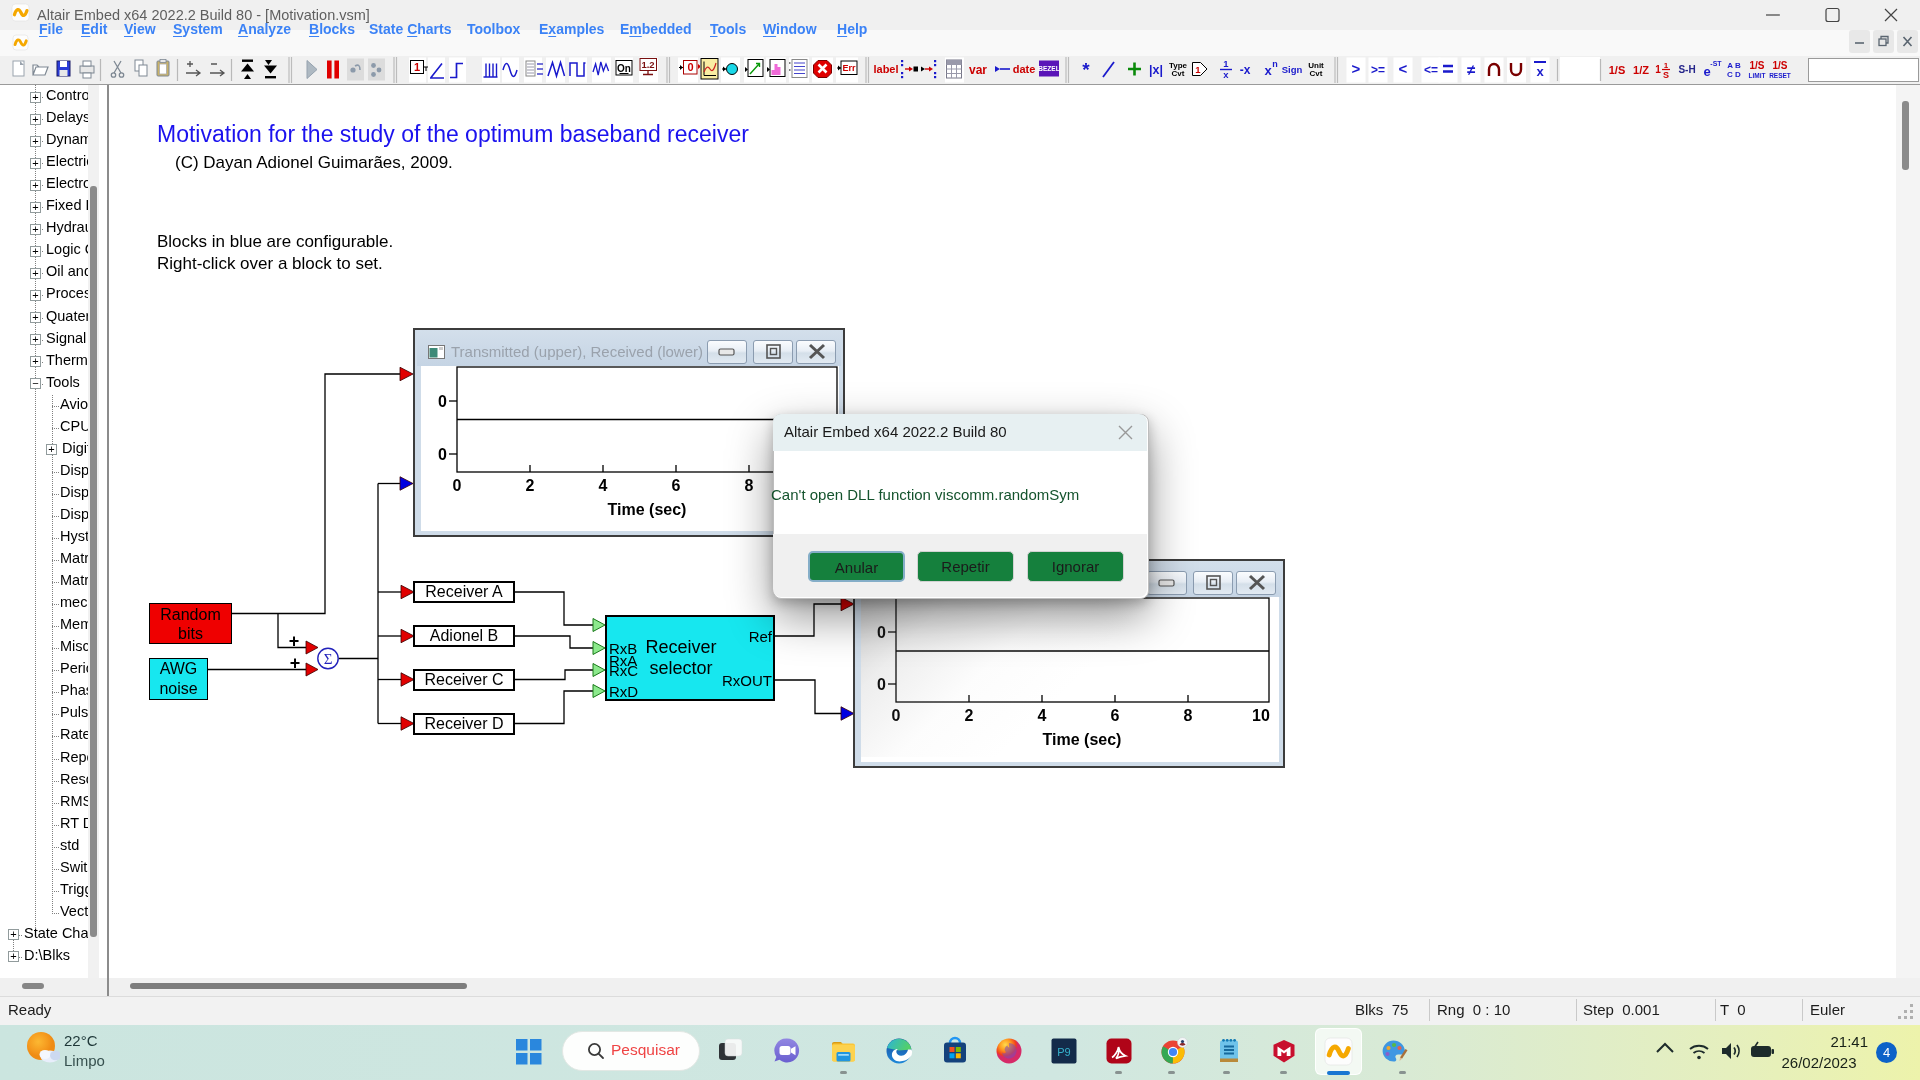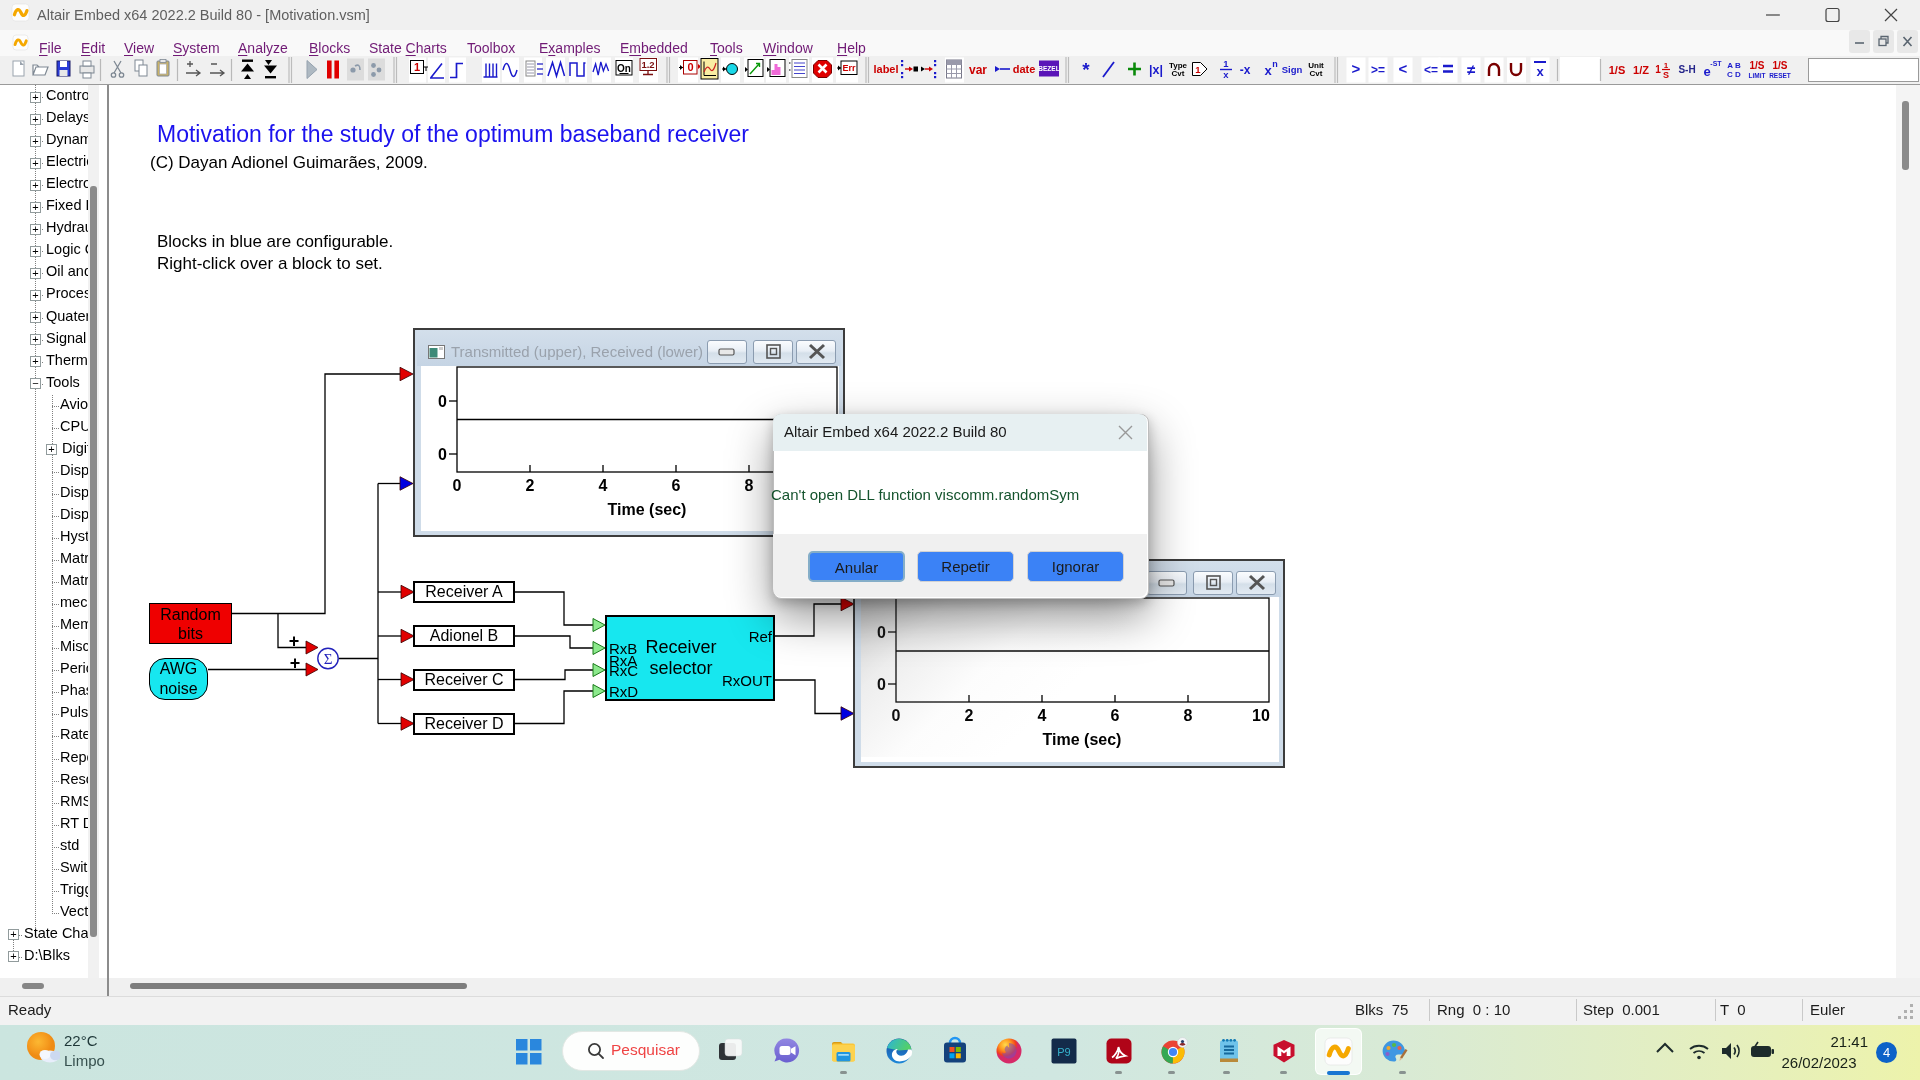--- a/index.html
+++ b/index.html
@@ -2,40 +2,40 @@
 <html><head><meta charset="utf-8">
 <style>
 html,body{margin:0;padding:0;}
 body{width:1920px;height:1080px;overflow:hidden;position:relative;
  font-family:"Liberation Sans",sans-serif;background:#fff;}
 .abs{position:absolute;}
 #titlebar{left:0;top:0;width:1920px;height:30px;background:#f0f0f0;}
 #menubar{left:0;top:30px;width:1920px;height:26px;background:#f9f9f9;}
 #toolbar{left:0;top:56px;width:1920px;height:29px;background:#f0f0f0;border-bottom:1px solid #adadad;}
 #main{left:0;top:85px;width:1920px;height:894px;background:#fff;}
-.menuitem{position:absolute;top:40px;font-size:14px;color:#701a75;white-space:pre;}
+.menuitem{position:absolute;top:21px;font-size:14px;color:#3b82f6;white-space:pre;font-weight:bold;}
 .menuitem u{text-decoration-thickness:1px;text-underline-offset:2px;}
 #treepanel{left:0;top:85px;width:107px;height:893px;background:#fff;overflow:hidden;}
 .trow{position:absolute;font-size:14.5px;color:#000;white-space:pre;}
 .tbox{position:absolute;width:11px;height:11px;background:#fff;border:1px solid #919b9c;
   font-size:11px;line-height:9px;text-align:center;color:#000;box-sizing:border-box;}
 .dotv{position:absolute;width:1px;background-image:repeating-linear-gradient(180deg,#808080 0 1px,transparent 1px 2px);}
 .doth{position:absolute;height:1px;background-image:repeating-linear-gradient(90deg,#808080 0 1px,transparent 1px 2px);}
 .vsep{position:absolute;left:107px;top:85px;width:2px;height:911px;background:#8c8c8c;}
 
 .pw{position:absolute;box-sizing:border-box;background:#cfdce9;border:2px solid #3c3c3c;}
 .pwtitle{position:absolute;left:2px;top:0px;right:2px;height:36px;
  background:linear-gradient(180deg,#d3dfeb,#c5d4e4);}
 .pwbtn{position:absolute;width:40px;height:24px;box-sizing:border-box;border:1px solid #8b9cb0;border-radius:3px;
  background:linear-gradient(180deg,#fafcfe 0%,#e8eef5 45%,#d4dfe9 55%,#e2eaf2 100%);}
 .pwclient{position:absolute;background:#fff;}
 
 #dlg{left:773px;top:414px;width:374px;height:183px;background:#fff;border:1px solid #bdbdbd;border-radius:8px;
  box-shadow:0 18px 45px rgba(0,0,0,0.42),0 4px 12px rgba(0,0,0,0.22);}
-.dbtn{position:absolute;top:551px;height:31px;width:97px;box-sizing:border-box;background:#3b82f6;
+.dbtn{position:absolute;top:551px;height:31px;width:97px;box-sizing:border-box;background:#15803d;
  border:1px solid #d2d2d2;border-radius:5px;font-size:15px;color:#1b1b1b;text-align:center;line-height:29px;}
 
 #statusbar{left:0;top:996px;width:1920px;height:29px;background:#f2f2f2;border-top:1px solid #dcdcdc;box-sizing:border-box;}
 .stxt{position:absolute;top:5px;font-size:15px;color:#1c1c1c;white-space:pre;}
 .ssep{position:absolute;top:3px;width:1px;height:22px;background:#c9c9c9;}
 #taskbar{left:0;top:1025px;width:1920px;height:55px;
  background:linear-gradient(90deg,#cbe5df 0%,#d0e7e1 55%,#d8ead6 72%,#e5efbe 90%,#edf3ab 100%);}
 .ticon{position:absolute;top:1036px;width:30px;height:30px;}
 .tdash{position:absolute;top:1071px;width:7px;height:3px;border-radius:2px;background:#889290;}
 .blk{position:absolute;box-sizing:border-box;border:1px solid #000;text-align:center;color:#000;}
@@ -284,21 +284,21 @@
       <text x="1757" y="69" font-size="10" fill="#cc0000" font-weight="bold" text-anchor="middle" font-family="Liberation Sans, sans-serif">1/S</text>
       <text x="1757" y="78" font-size="6.5" fill="#1a1acc" font-weight="bold" text-anchor="middle" font-family="Liberation Sans, sans-serif">LiMiT</text>
       <text x="1780" y="69" font-size="10" fill="#cc0000" font-weight="bold" text-anchor="middle" font-family="Liberation Sans, sans-serif">1/S</text>
       <text x="1780" y="78" font-size="6.5" fill="#1a1acc" font-weight="bold" text-anchor="middle" font-family="Liberation Sans, sans-serif">RESET</text>
       <rect x="1808.5" y="58.5" width="110" height="23" fill="#fff" stroke="#9a9a9a"></rect>
     </g>
   </svg>
 <div class="abs" id="main"></div>
 <div class="abs" style="left:0;top:84px;width:1920px;height:1px;background:#9a9a9a"></div>
 <div class="abs" style="left:157px;top:121px;font-size:23px;color:#1b12ee">Motivation for the study of the optimum baseband receiver</div>
-<div class="abs" style="left:150px;top:153px;font-size:17px;color:#000">(C) Dayan Adionel Guimarães, 2009.</div>
+<div class="abs" style="left:175px;top:153px;font-size:17px;color:#000">(C) Dayan Adionel Guimarães, 2009.</div>
 <div class="abs" style="left:157px;top:231px;font-size:17px;line-height:21.5px;color:#000">Blocks in blue are configurable.<br>Right-click over a block to set.</div>
 <svg class="abs" style="left:0;top:0" width="1920" height="996" viewBox="0 0 1920 996">
     <path d="M232,613.5 H325 V374 H400" stroke="#000" stroke-width="1.3" fill="none"></path>
     <path d="M278,613.5 V647.5 H306" stroke="#000" stroke-width="1.3" fill="none"></path>
     <path d="M208,669.5 H306" stroke="#000" stroke-width="1.3" fill="none"></path>
     <path d="M338.5,658.5 H378" stroke="#000" stroke-width="1.3" fill="none"></path>
     <path d="M378,483.5 V723.5" stroke="#000" stroke-width="1.3" fill="none"></path>
     <path d="M378,483.5 H400" stroke="#000" stroke-width="1.3" fill="none"></path>
     <path d="M378,592 H401" stroke="#000" stroke-width="1.3" fill="none"></path>
     <path d="M378,636 H401" stroke="#000" stroke-width="1.3" fill="none"></path>
@@ -323,21 +323,21 @@
     <path d="M593,663.5 L605,670 L593,676.5 Z" fill="#8ce98c" stroke="#1a7a1a" stroke-width="1"></path>
     <path d="M593,684.5 L605,691 L593,697.5 Z" fill="#8ce98c" stroke="#1a7a1a" stroke-width="1"></path>
     <path d="M841,597.25 L854,604 L841,610.75 Z" fill="#e10000" stroke="#3a0000" stroke-width="0.8"></path>
     <path d="M841,706.75 L854,713.5 L841,720.25 Z" fill="#0000e0" stroke="#3a0000" stroke-width="0.8"></path>
     <circle cx="328" cy="658.5" r="10.2" fill="#fff" stroke="#2222bb" stroke-width="1.4"></circle>
     <text x="328" y="664" font-size="15" fill="#2222bb" text-anchor="middle" font-family="Liberation Serif,serif">Σ</text>
     <text x="294" y="647" font-size="18" font-weight="bold" fill="#000" text-anchor="middle" font-family="Liberation Sans,sans-serif">+</text>
     <text x="295" y="669" font-size="18" font-weight="bold" fill="#000" text-anchor="middle" font-family="Liberation Sans,sans-serif">+</text>
   </svg>
 <div class="blk" style="left:149px;top:603px;width:83px;height:41px;background:#ef0000;font-size:16px;line-height:19px;padding-top:1px">Random<br>bits</div>
-<div class="blk" style="left:149px;top:658px;width:59px;height:42px;background:#17e7ef;font-size:16px;line-height:20px;border-radius:16px;">AWG<br>noise</div>
+<div class="blk" style="left:149px;top:658px;width:59px;height:42px;background:#17e7ef;font-size:16px;line-height:20px;">AWG<br>noise</div>
 <div class="blk" style="left:413px;top:581px;width:102px;height:22px;border-width:2px;background:#fff;font-size:16px;line-height:18px;">Receiver A</div>
 <div class="blk" style="left:413px;top:625px;width:102px;height:22px;border-width:2px;background:#fff;font-size:16px;line-height:18px;">Adionel B</div>
 <div class="blk" style="left:413px;top:669px;width:102px;height:22px;border-width:2px;background:#fff;font-size:16px;line-height:18px;">Receiver C</div>
 <div class="blk" style="left:413px;top:713px;width:102px;height:22px;border-width:2px;background:#fff;font-size:16px;line-height:18px;">Receiver D</div>
 <div class="blk" style="left:605px;top:615px;width:170px;height:86px;border-width:2px;background:#17e7ef;"></div>
 <div class="abs" style="left:605px;top:637px;width:152px;text-align:center;font-size:18px;color:#000;line-height:21px;">Receiver<br>selector</div>
 <div class="abs" style="left:609px;top:652px;font-size:15px;color:#000">RxA</div>
 <div class="abs" style="left:609px;top:640px;font-size:15px;color:#000">RxB</div>
 <div class="abs" style="left:609px;top:662px;font-size:15px;color:#000">RxC</div>
 <div class="abs" style="left:609px;top:683px;font-size:15px;color:#000">RxD</div>

